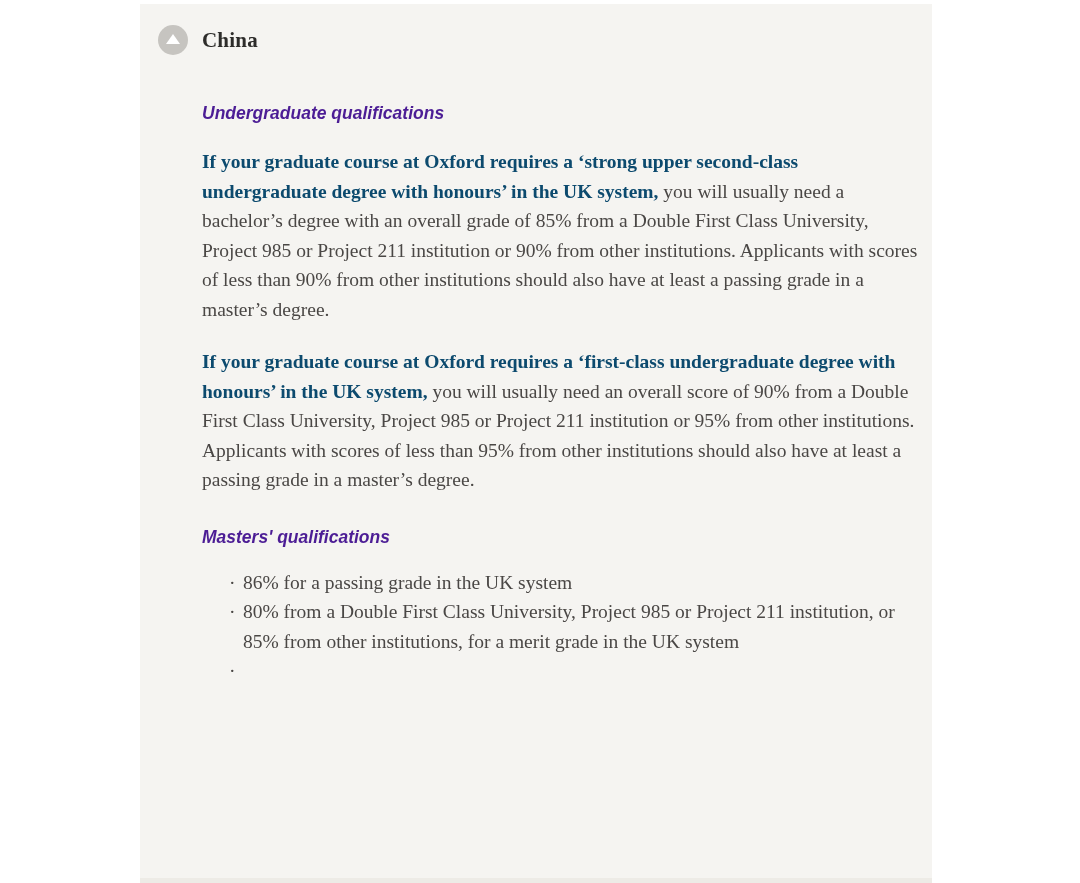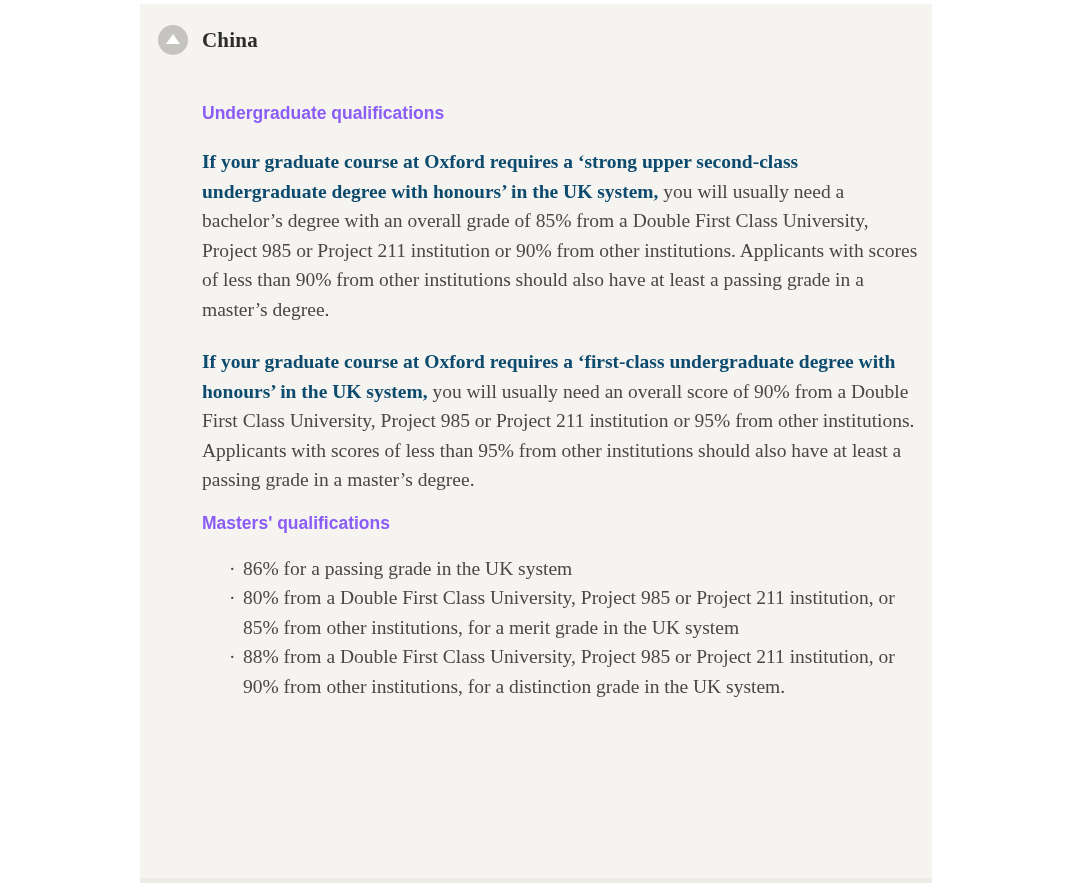--- a/index.html
+++ b/index.html
@@ -58,26 +58,27 @@
     color: #2d2c2a;
     letter-spacing: 0.2px;
   }
   .accordion-body {
     padding: 0 10px 0 62px;
   }
   .subheading {
     font-family: "Liberation Sans", sans-serif;
     font-size: 17.5px;
     font-weight: 700;
-    color: #8b5cf6;
+    color: #4c1d95;
     margin: 47px 0 0 0;
     line-height: 22px;
+    font-style: italic;
   }
   .subheading.masters {
-    margin-top: 17px;
+    margin-top: 31px;
   }
   .body-paragraph {
     font-size: 19.5px;
     line-height: 29.5px;
     color: #4a4745;
     margin: 23px 0 0 0;
     max-width: 724px;
   }
   .body-paragraph strong {
     color: #0c4a6e;
@@ -140,21 +141,21 @@
 
 
       <ul class="bullet-list">
         <li>
           <span class="bullet-dot">·</span><span>86% for a passing grade in the UK system</span>
         </li>
         <li>
           <span class="bullet-dot">·</span><span>80% from a Double First Class University, Project 985 or Project 211 institution, or 85% from other institutions, for a merit grade in the UK system</span>
         </li>
         <li>
-          <span class="bullet-dot">·</span><span>88% from a Double First Class University, Project 985 or Project 211 institution, or 90% from other institutions, for a distinction grade in the UK system.</span>
+          <span class="bullet-dot">·</span>
         </li>
       </ul>
 
     </div>
 
     <div class="bottom-divider"></div>
   </section>
 </div>
 
 </body></html>

